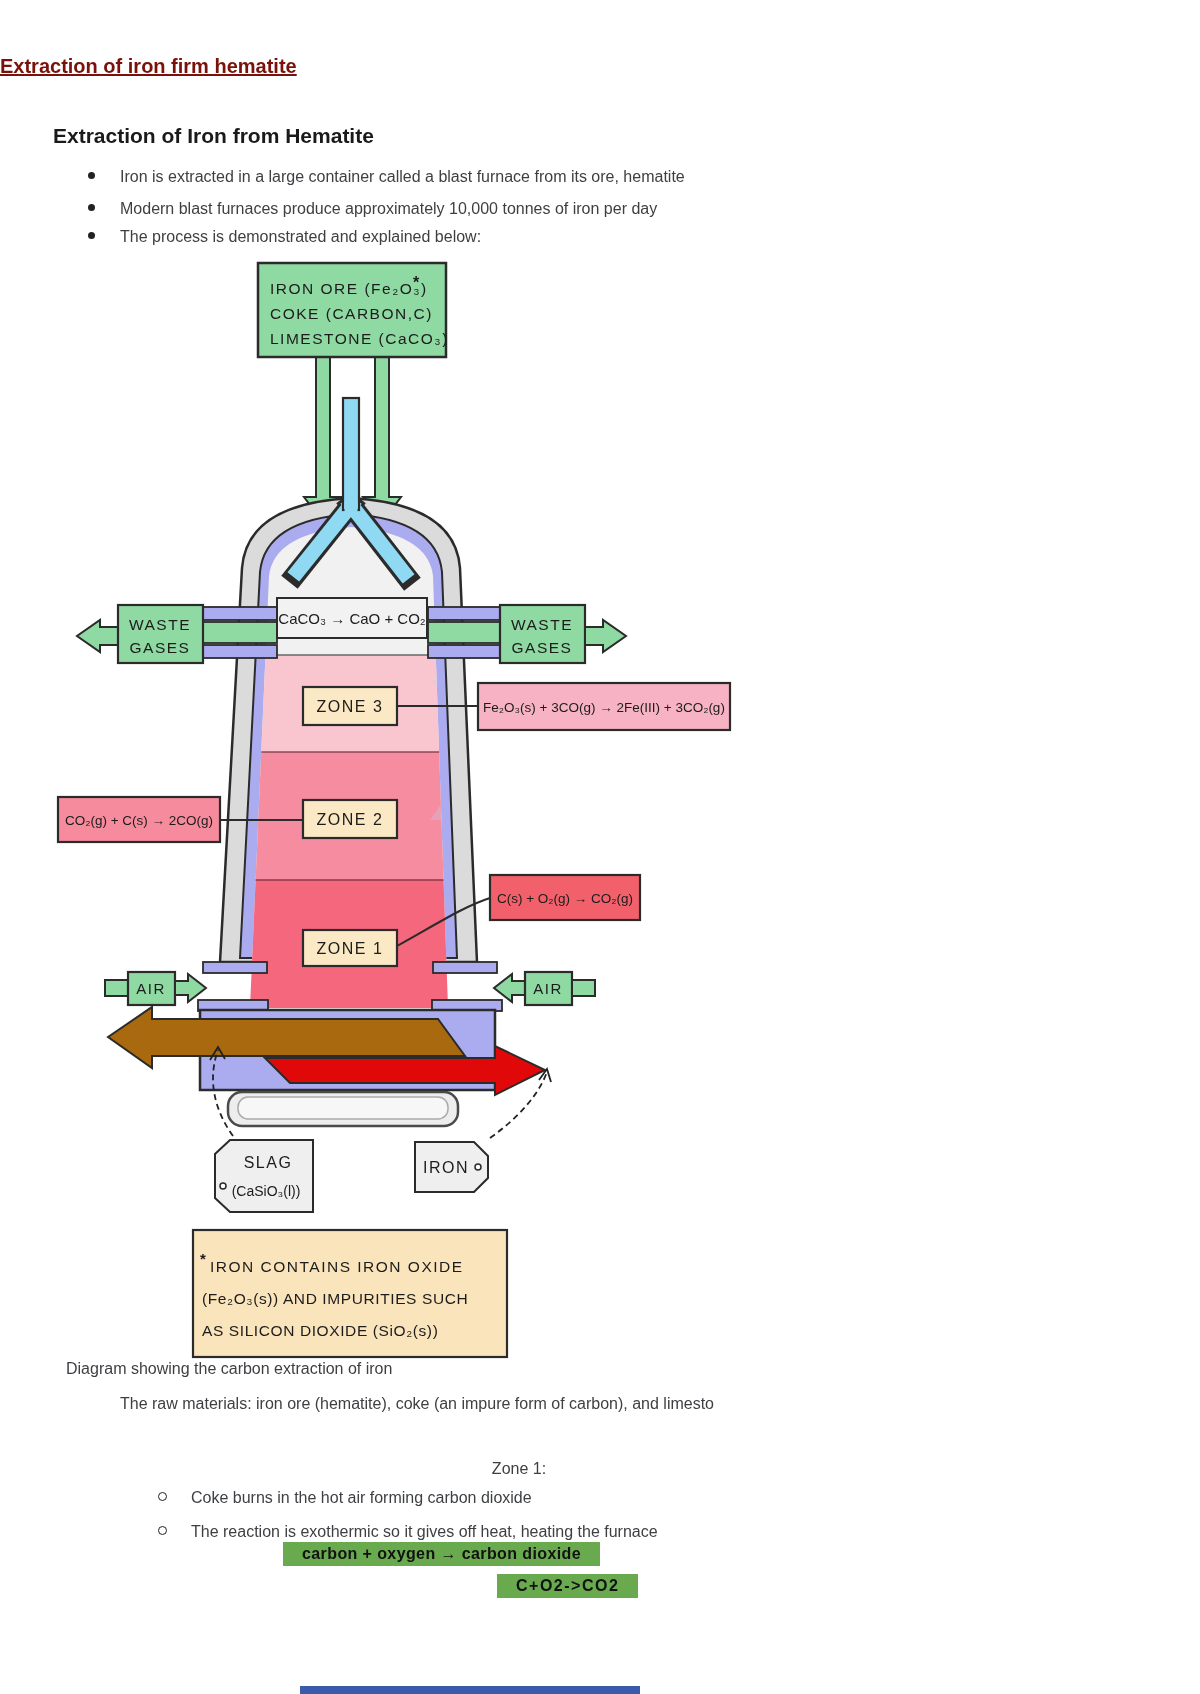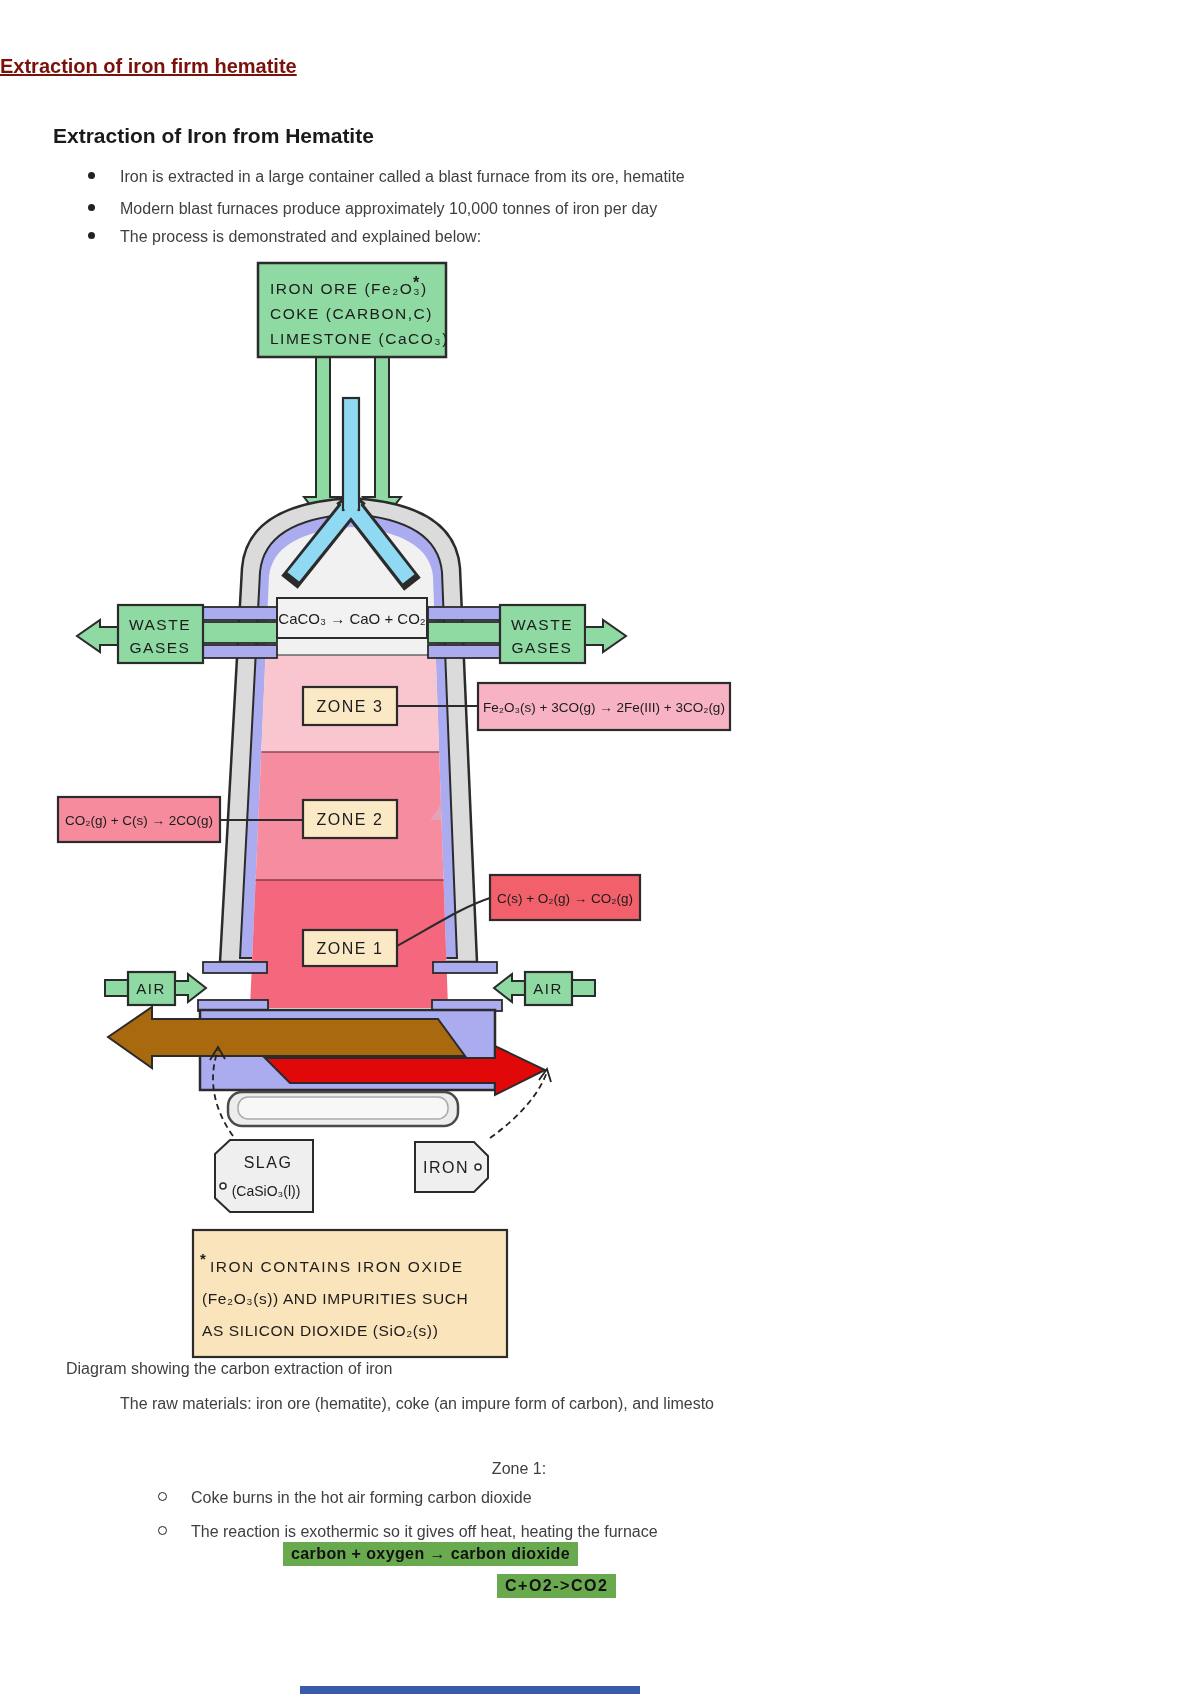--- a/index.html
+++ b/index.html
@@ -10,21 +10,21 @@
          text-decoration:underline;color:#7a120b;}
   .heading{left:53px;top:124px;font-size:21px;font-weight:bold;color:#1a1a1a;}
   .body-text{font-size:16px;color:#3d3f42;}
   .bullet-row{position:absolute;left:88px;white-space:nowrap;}
   .disc{display:inline-block;width:7px;height:7px;border-radius:50%;background:#222;
         margin-right:25px;vertical-align:3px;}
   .circ{display:inline-block;width:7px;height:7px;border-radius:50%;border:1.6px solid #222;
         background:#fff;margin-right:24px;vertical-align:2px;}
   .center-line{left:0;width:990px;text-align:center;margin-left:24px;}
   .hl{display:inline-block;background:#6aaa4f;color:#111;font-weight:bold;font-size:16px;
-      padding:3px 8px;letter-spacing:0.4px;white-space:nowrap;}
+      padding:3px 19px;letter-spacing:0.4px;white-space:nowrap;}
   svg text{font-family:"Liberation Sans", sans-serif;fill:#1c1c1c;}
   .dlabel{letter-spacing:1.5px;}
 </style>
 </head>
 <body>
 
 <div class="page">
 
   <div class="abs title">Extraction of iron firm hematite</div>
   <div class="abs heading">Extraction of Iron from Hematite</div>

